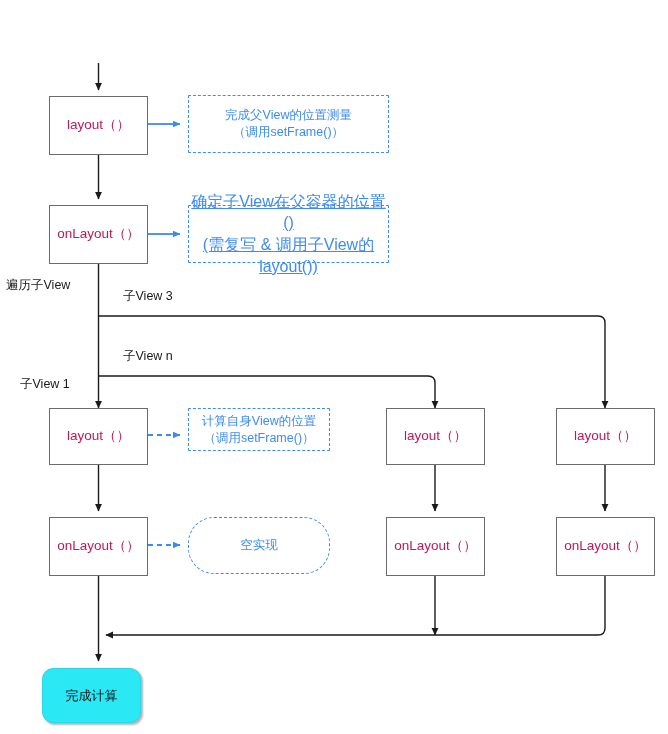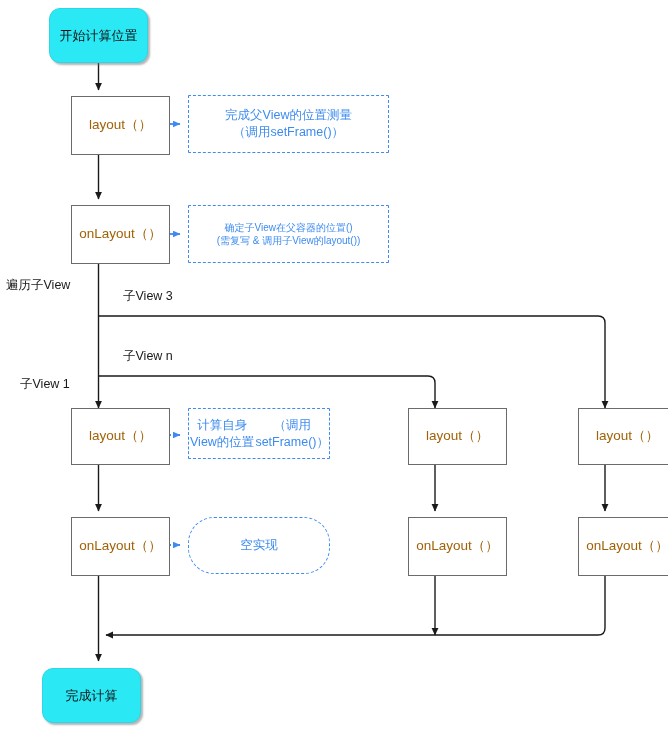--- a/index.html
+++ b/index.html
@@ -30,23 +30,22 @@
     box-sizing: border-box;
     display: flex;
     align-items: center;
     justify-content: center;
     text-align: center;
     line-height: 1.35;
   }
   .node.process {
     border: 1px solid #6b6b6b;
     background: #ffffff;
-    color: #a16207;
+    color: #be185d;
     font-size: 13.5px;
-    margin-left: 22px;
   }
   .node.terminal {
     border: 1px solid #2bd6e6;
     background: #2ae9f5;
     color: #111111;
     font-size: 13px;
     border-radius: 11px;
     box-shadow: 2px 2px 2px rgba(120,120,120,0.55);
   }
   .node.note {
@@ -118,52 +117,49 @@
       <path d="M148,124 L180,124" marker-end="url(#arrowBlue)"></path>
 
       <path d="M148,234 L180,234" marker-end="url(#arrowBlue)"></path>
 
       <path d="M148,435 L180,435" stroke-dasharray="5,4" marker-end="url(#arrowBlue)"></path>
 
       <path d="M148,545 L180,545" stroke-dasharray="5,4" marker-end="url(#arrowBlue)"></path>
     </g>
   </svg>
 
-  <div class="node terminal" style="left:49px; top:8px; width:99px; height:55px;">
-    <span>开始计算位置</span>
-  </div>
 
   <div class="node process" style="left:49px; top:96px; width:99px; height:59px;">
     <span>layout（）</span>
   </div>
 
   <div class="node note" style="left:188px; top:95px; width:201px; height:58px; flex-direction:column;align-items:center;">
     <span>完成父View的位置测量</span>
     <span class="line2">（调用setFrame()）</span>
   </div>
 
   <div class="node process" style="left:49px; top:205px; width:99px; height:59px;">
     <span>onLayout（）</span>
   </div>
 
-  <div class="node note" style="left:188px; top:205px; width:201px; height:58px; flex-direction:column; font-size:10px;">
+  <div class="node note" style="left:188px; top:205px; width:201px; height:58px; flex-direction:column; font-size:16px;text-decoration:underline;">
     <span>确定子View在父容器的位置()</span>
     <span class="line2">(需复写 &amp; 调用子View的layout())</span>
   </div>
 
   <div class="edge-label" style="left:6px; top:277px;">遍历子View</div>
   <div class="edge-label" style="left:123px; top:288px;">子View 3</div>
   <div class="edge-label" style="left:123px; top:348px;">子View n</div>
   <div class="edge-label" style="left:20px; top:376px;">子View 1</div>
 
   <div class="node process" style="left:49px; top:408px; width:99px; height:57px;">
     <span>layout（）</span>
   </div>
 
-  <div class="node note" style="left:188px; top:408px; width:142px; height:51px; flex-direction:row;">
+  <div class="node note" style="left:188px; top:408px; width:142px; height:43px; flex-direction:column;">
     <span>计算自身View的位置</span>
     <span class="line2">（调用setFrame()）</span>
   </div>
 
   <div class="node process" style="left:49px; top:517px; width:99px; height:59px;">
     <span>onLayout（）</span>
   </div>
 
   <div class="node note" style="left:188px; top:517px; width:142px; height:57px;border-radius:26px;">
     <span>空实现</span>

